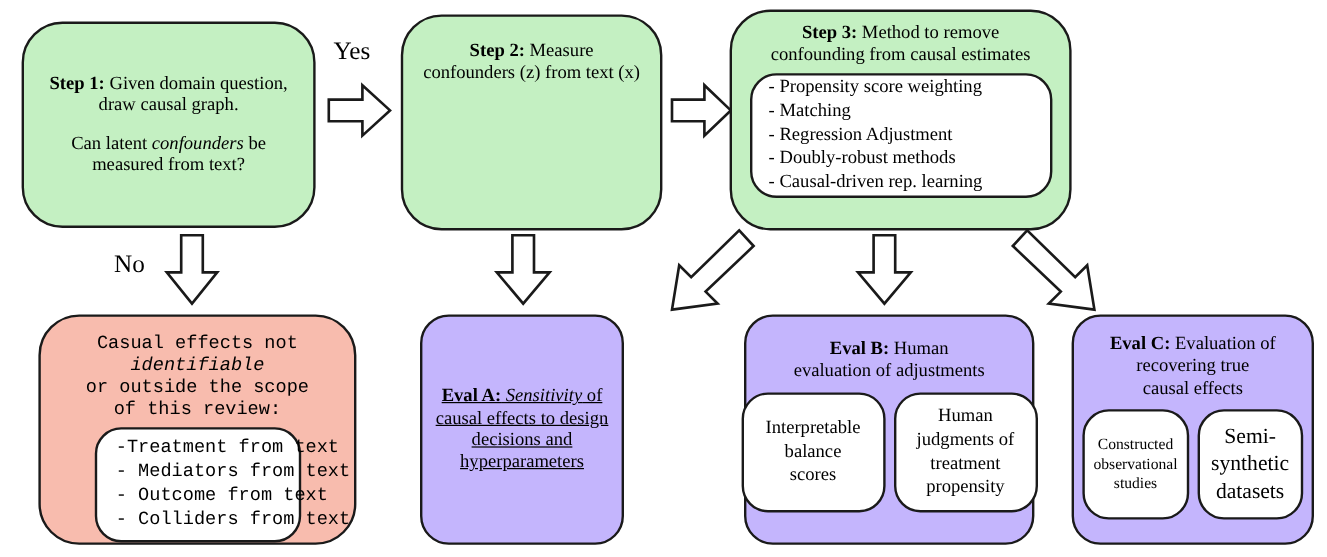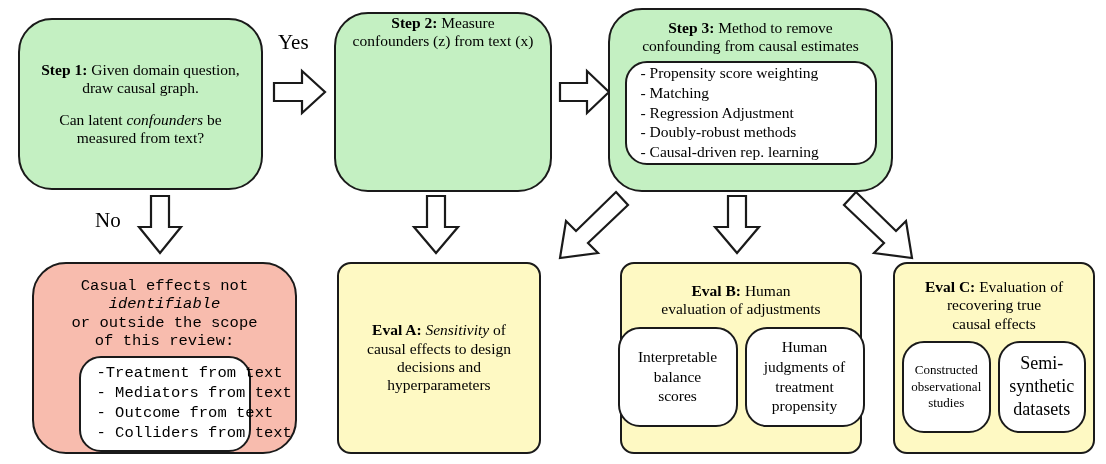--- a/index.html
+++ b/index.html
@@ -24,21 +24,21 @@
     border: 2px solid #1a1a1a;
     display: flex;
     flex-direction: column;
     align-items: center;
     justify-content: center;
     text-align: center;
     line-height: 1.18;
   }
   .node.green  { background: #c4f0c2; border-radius: 34px; }
   .node.pink   { background: #f8bcae; border-radius: 34px; }
-  .node.orange { background: #fef9c3; border-radius: 14px; }
+  .node.orange { background: #c4b5fd; border-radius: 24px; }
 
   .node-title {
     font-size: 15.5px;
     padding: 0 8px;
   }
   .node-title b { font-weight: bold; }
   .node-title i { font-style: italic; }
 
   .subbox {
     box-sizing: border-box;
@@ -100,21 +100,21 @@
     </div>
   </div>
 
   <div class="arrow-label" style="left:278px; top:30px;">Yes</div>
   <div class="arrow" style="left:272px; top:68px;">
     <svg width="56" height="48" viewBox="0 0 56 48">
       <path d="M2,15 L30,15 L30,3 L53,24 L30,45 L30,33 L2,33 Z" fill="#ffffff" stroke="#1a1a1a" stroke-width="2.2" stroke-linejoin="miter"></path>
     </svg>
   </div>
 
-  <div class="node green" style="left:334px; top:12px; width:218px; height:180px; justify-content:flex-start; padding-top:0;">
+  <div class="node green" style="left:334px; top:12px; width:218px; height:180px; justify-content:flex-start; padding-top:20px;">
     <div class="node-title title-block">
       <div><b>Step 2:</b><span> Measure</span></div>
       <div>confounders (z) from text (x)</div>
     </div>
   </div>
 
   <div class="arrow" style="left:558px; top:68px;">
     <svg width="54" height="48" viewBox="0 0 54 48">
       <path d="M2,15 L29,15 L29,3 L51,24 L29,45 L29,33 L2,33 Z" fill="#ffffff" stroke="#1a1a1a" stroke-width="2.2" stroke-linejoin="miter"></path>
     </svg>
@@ -172,21 +172,21 @@
       <div>of this review:</div>
     </div>
     <div class="subbox" style="width:172px; height:108px; margin-top:6px; padding-left:16px;">
       <div class="sub-row">-Treatment from text</div>
       <div class="sub-row">- Mediators from text</div>
       <div class="sub-row">- Outcome from text</div>
       <div class="sub-row">- Colliders from text</div>
     </div>
   </div>
 
-  <div class="node orange" style="left:337px; top:262px; width:204px; height:192px;">
+  <div class="node orange" style="left:350px; top:262px; width:170px; height:192px;text-decoration:underline;">
     <div class="node-title title-block">
       <div><b>Eval A:</b><i> Sensitivity</i><span> of</span></div>
       <div>causal effects to design</div>
       <div>decisions and</div>
       <div>hyperparameters</div>
     </div>
   </div>
 
   <div class="node orange" style="left:620px; top:262px; width:242px; height:192px; justify-content:flex-start; padding-top:18px;">
     <div class="node-title title-block">

